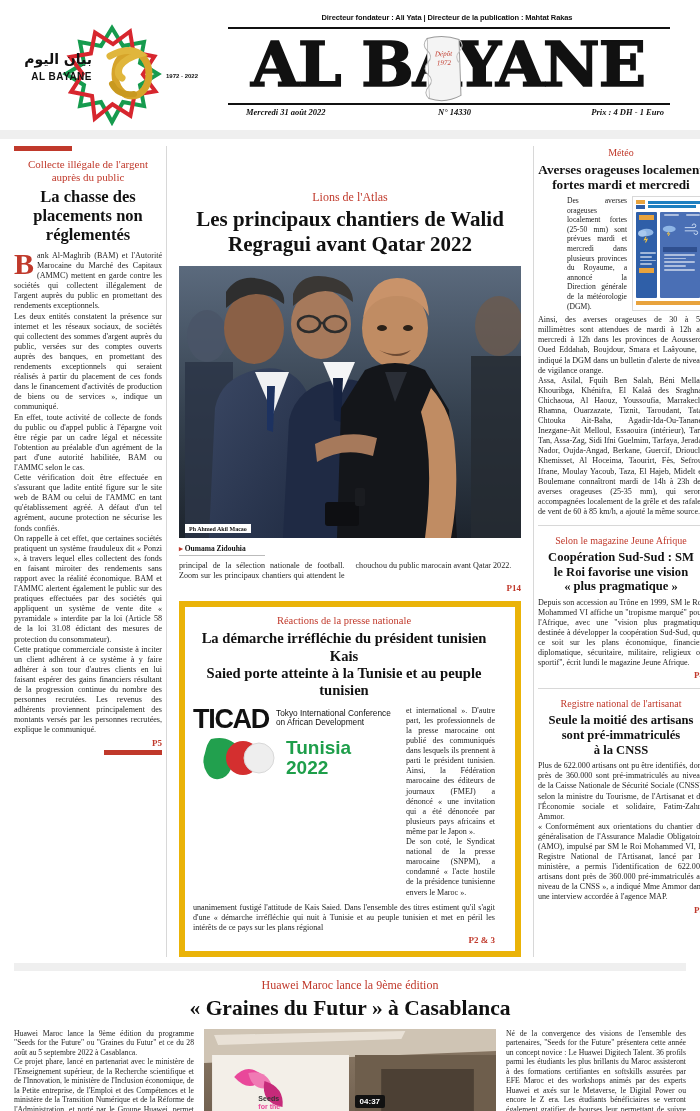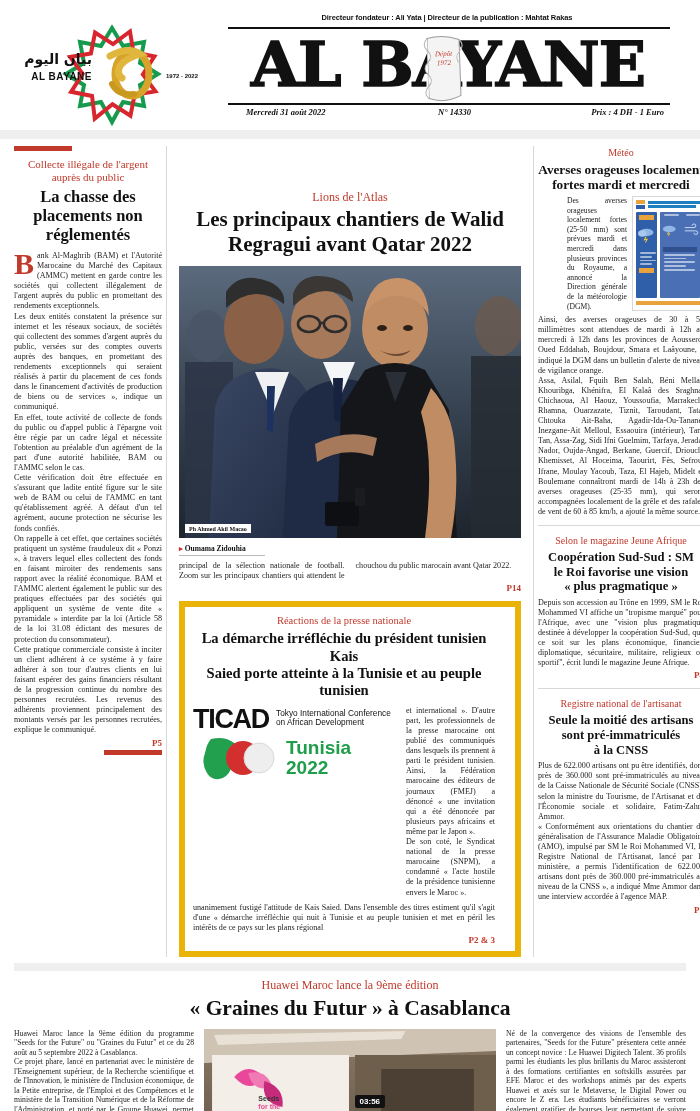--- a/index.html
+++ b/index.html
@@ -529,21 +529,21 @@
               <circle cx="42" cy="112" r="6"></circle>
                 <rect x="35" y="118" width="14" height="16" rx="3"></rect>
               <circle cx="112" cy="111" r="6"></circle>
                 <rect x="105" y="117" width="14" height="16" rx="3"></rect>
               <circle cx="192" cy="112" r="6"></circle>
                 <rect x="185" y="118" width="14" height="16" rx="3"></rect>
               <circle cx="268" cy="112" r="6"></circle>
                 <rect x="261" y="118" width="14" height="16" rx="3"></rect>
             </g>
           </svg>
-          <div class="badge">03:56</div>
+          <div class="badge">04:37</div>
         </div>
 
       </div>
 
       <div class="b-col body-txt">
         <p>Né de la convergence des visions de l'ensemble des partenaires, "Seeds for the Future" présentera cette année un concept novice : Le Huawei Digitech Talent. 36 profils parmi les étudiants les plus brillants du Maroc assisteront à des formations certifiantes en softskills assurées par EFE Maroc et des workshops animés par des experts Huawei et axés sur le Metaverse, le Digital Power ou encore le Z era. Les étudiants bénéficiaires se verront également gratifier de bourses leur permettant de suivre des certifications gratuites en technologies de pointe et avoir l'opportunité de participer dans les concours de recrutement de Huawei.</p>
         <p>Cette édition sera également marquée par la tenue du concours, Tech4good, qui ambitionne de promouvoir l'innovation et la compétitivité des étudiants et le développement de talents locaux qualifiés dans le domaine des TIC. De surcroît, les étudiants sélectionnés auront l'opportunité de prendre part à des sessions d'initiation en culture chinoise et des activités de team building incluant une visite locale de l'entreprise, et ce pour leur garantir une immersion totale dans le monde de la technologie, conclut le communiqué.</p>
       </div>
     </div>
   </div>

